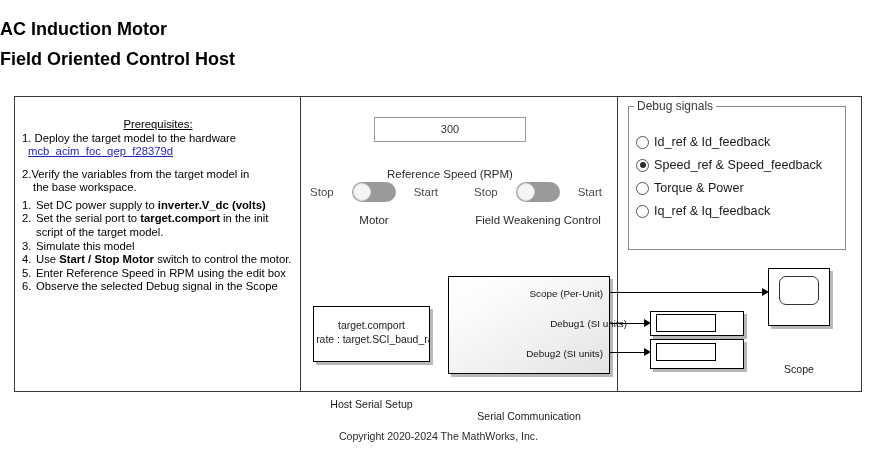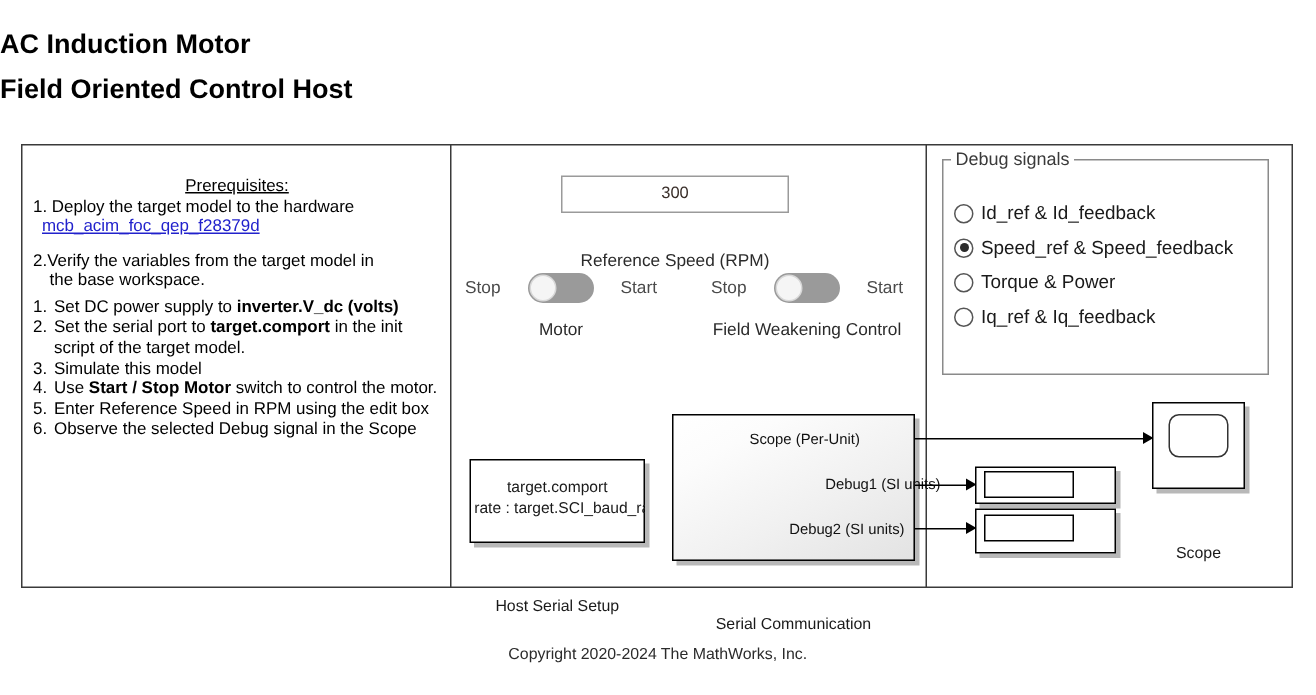--- a/index.html
+++ b/index.html
@@ -243,21 +243,21 @@
     background: linear-gradient(152deg, #ffffff 0%, #fcfcfc 22%, #f0f0f0 62%, #e3e3e3 100%);
   }
   #sercom-caption { left: 448px; top: 375px; width: 162px; }
   .port-label {
     position: absolute;
     font-size: 9.9px;
     color: #111;
     text-align: right;
     white-space: nowrap;
   }
-  #port-scope  { left: 470px; top: 288px; width: 133px; text-align: center; }
+  #port-scope  { left: 470px; top: 288px; width: 133px; }
   #port-debug1 { left: 494px; top: 318px; width: 133px; }
   #port-debug2 { left: 470px; top: 348px; width: 133px; }
 
   
   .wire {
     position: absolute;
     background: #000;
     height: 1px;
   }
   .arrow {

